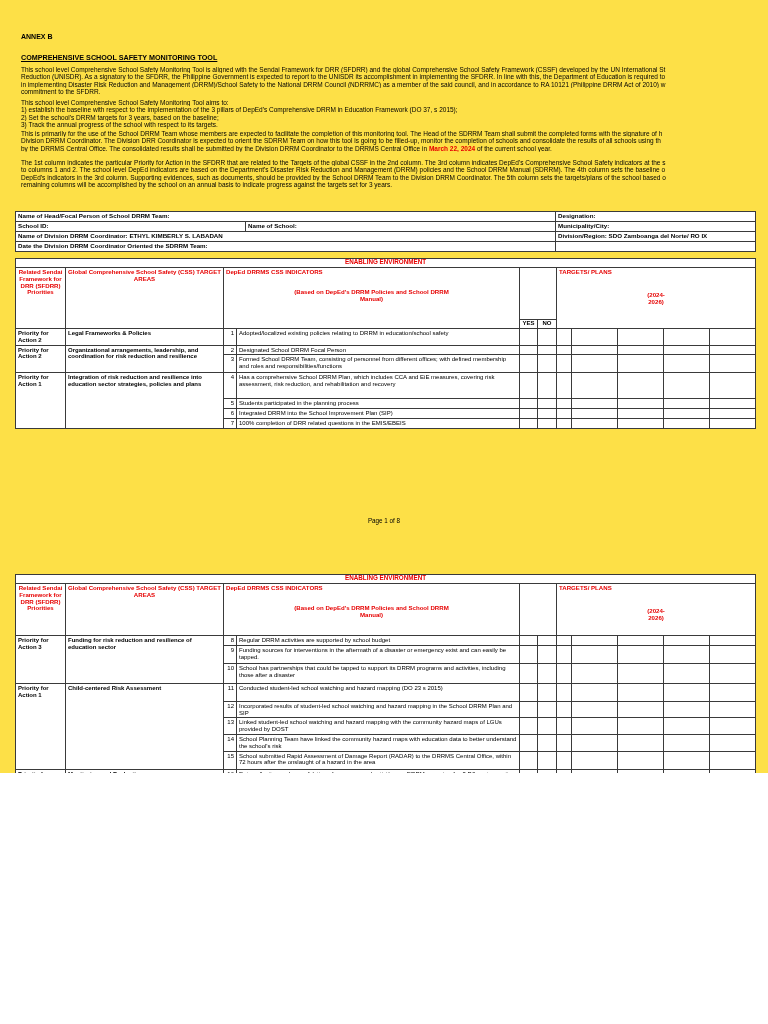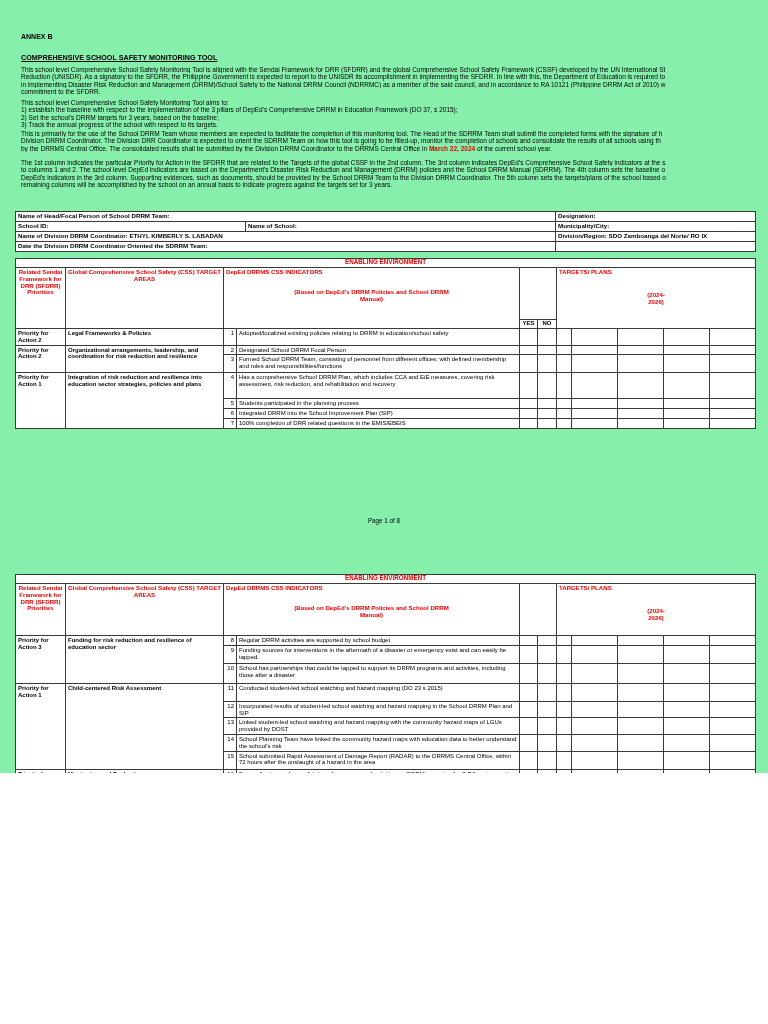--- a/index.html
+++ b/index.html
@@ -1,18 +1,18 @@
 <!DOCTYPE html>
 <html><head>
 <meta charset="utf-8">
 <style>
   * { margin:0; padding:0; box-sizing:border-box; }
   html,body { background:#ffffff; }
   body { font-family:"Liberation Sans", sans-serif; color:#000; }
-  .page { position:relative; width:768px; height:773px; background:#86efac; overflow:hidden; }
+  .page { position:relative; width:768px; height:773px; background:#fde047; overflow:hidden; }
   .abs { position:absolute; }
   .b { font-weight:bold; }
   .red { color:#e60000; }
   .center { text-align:center; }
   .annex { left:21px; top:33px; font-size:7px; font-weight:bold; }
   .doc-title { left:21px; top:53px; font-size:7.2px; font-weight:bold; text-decoration:underline; }
   .para { position:absolute; left:21px; width:760px; }
   .ln { font-size:6.5px; line-height:7.4px; white-space:nowrap; overflow:hidden; }
   .grid { border-collapse:collapse; table-layout:fixed; position:absolute; left:15px; width:740px; background:#fff; }
   .grid td { border:1px solid #3a3a3a; font-size:6px; line-height:6.8px; vertical-align:top; padding:1px 2px; overflow:hidden; word-wrap:break-word; }

